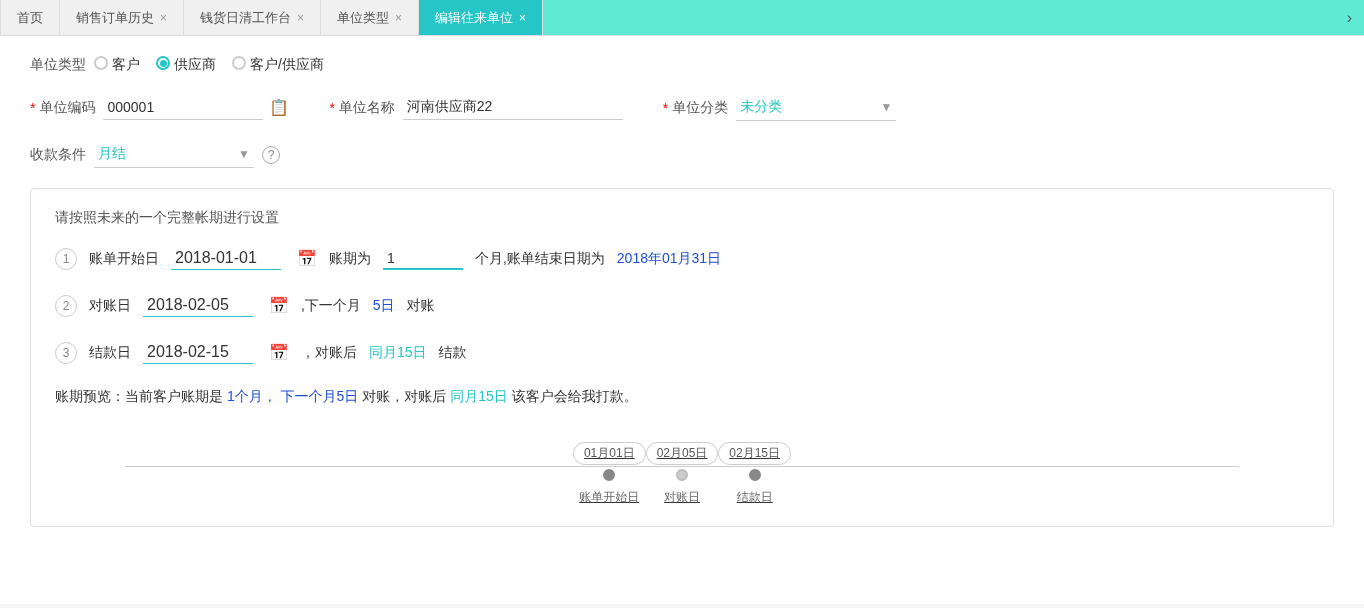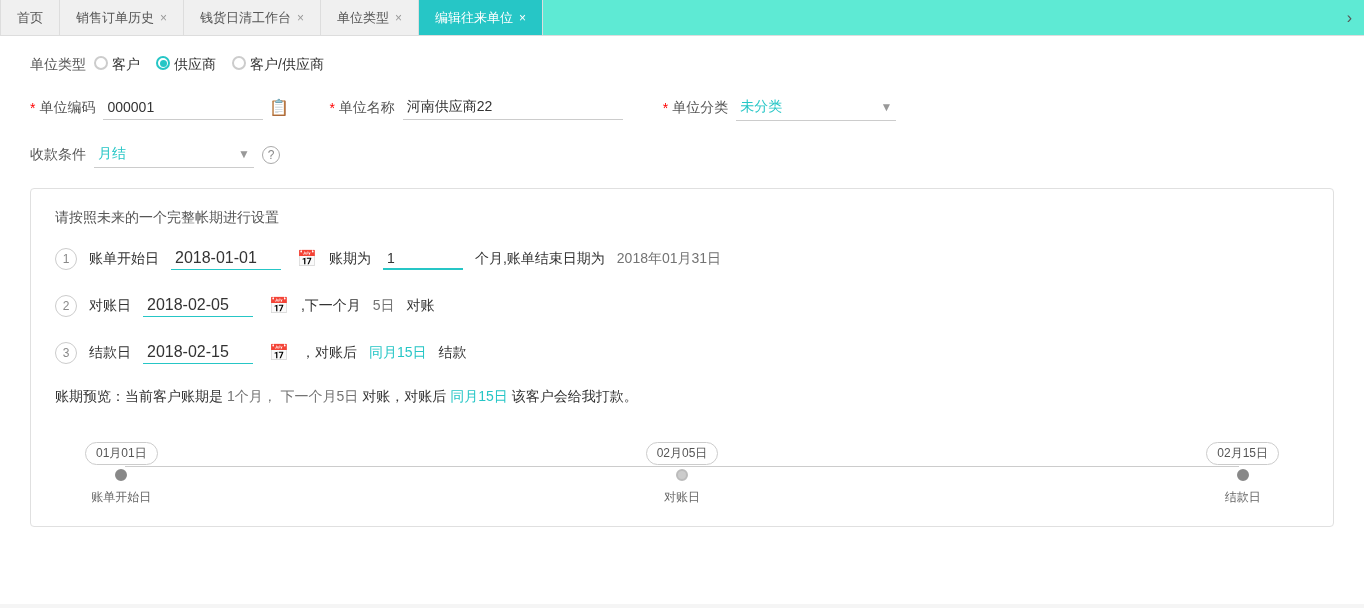--- a/index.html
+++ b/index.html
@@ -209,21 +209,21 @@
     .step-period-input {
       border: none;
       border-bottom: 2px solid #26c6c6;
       outline: none;
       font-size: 14px;
       color: #333;
       width: 80px;
       padding: 2px 4px;
     }
     .step-text { color: #333; font-size: 14px; white-space: nowrap; }
-    .step-highlight-orange { color: #737373; }
+    .step-highlight-orange { color: #1d4ed8; }
     .step-highlight-teal { color: #26c6c6; }
     .step-cal-icon {
       color: #26c6c6;
       font-size: 16px;
       cursor: pointer;
       margin-left: 4px;
     }
 
     
     .preview-text {
@@ -381,21 +381,21 @@
       <span class="step-highlight-orange">下一个月5日</span>
       <span>对账，对账后</span>
       <span class="step-highlight-teal">同月15日</span>
       <span>该客户会给我打款。</span>
     </div>
 
     <div style="position: relative; padding: 0 30px;">
 
       <div style="position: absolute; top: 24px; left: 70px; right: 70px; height: 1px; background: #ccc; z-index: 0;"></div>
 
-      <div style="display: flex; justify-content: space-between; align-items: flex-start; position: relative; z-index: 1;">
+      <div style="display: flex; justify-content: center; align-items: flex-start; position: relative; z-index: 1; text-decoration: underline;">
 
         <div class="timeline-point">
           <div class="timeline-badge">01月01日</div>
           <div class="timeline-dot start"></div>
           <div class="timeline-label">账单开始日</div>
         </div>
 
 
         <div class="timeline-point">
           <div class="timeline-badge">02月05日</div>

